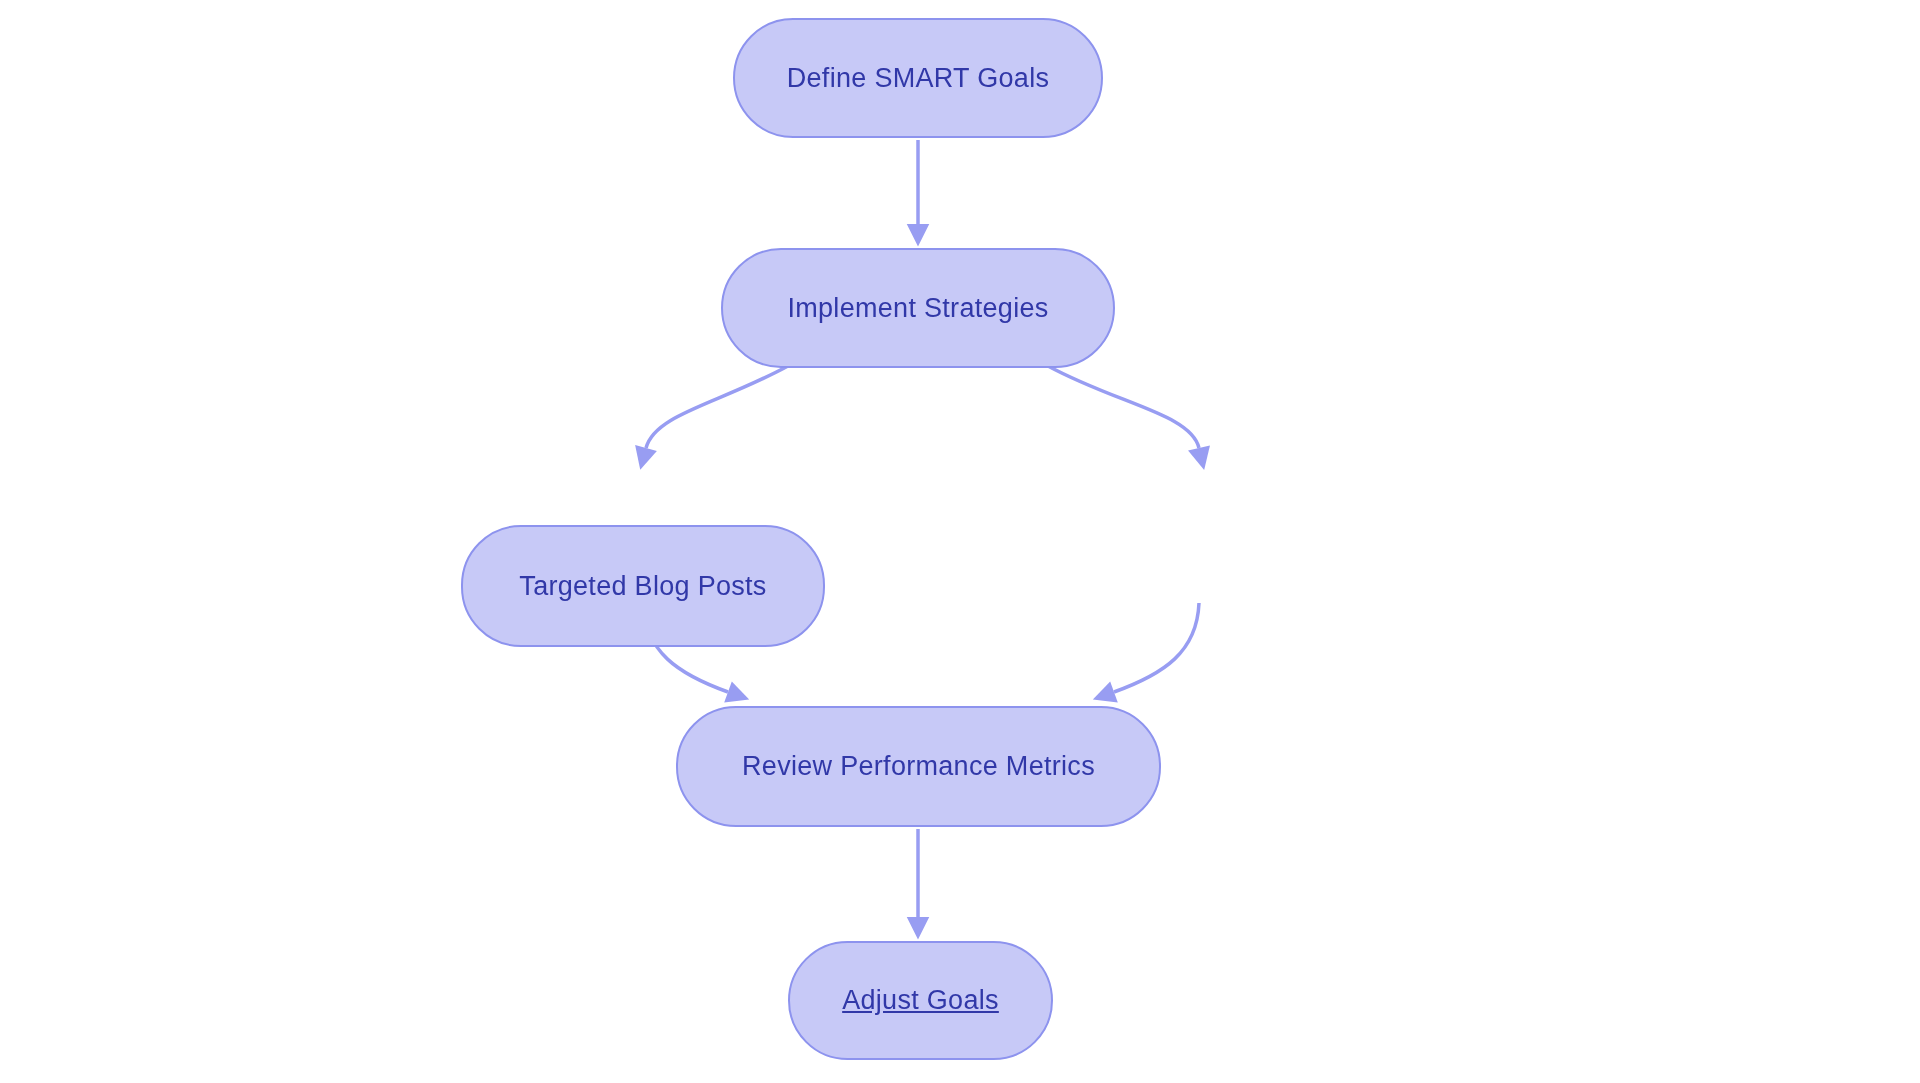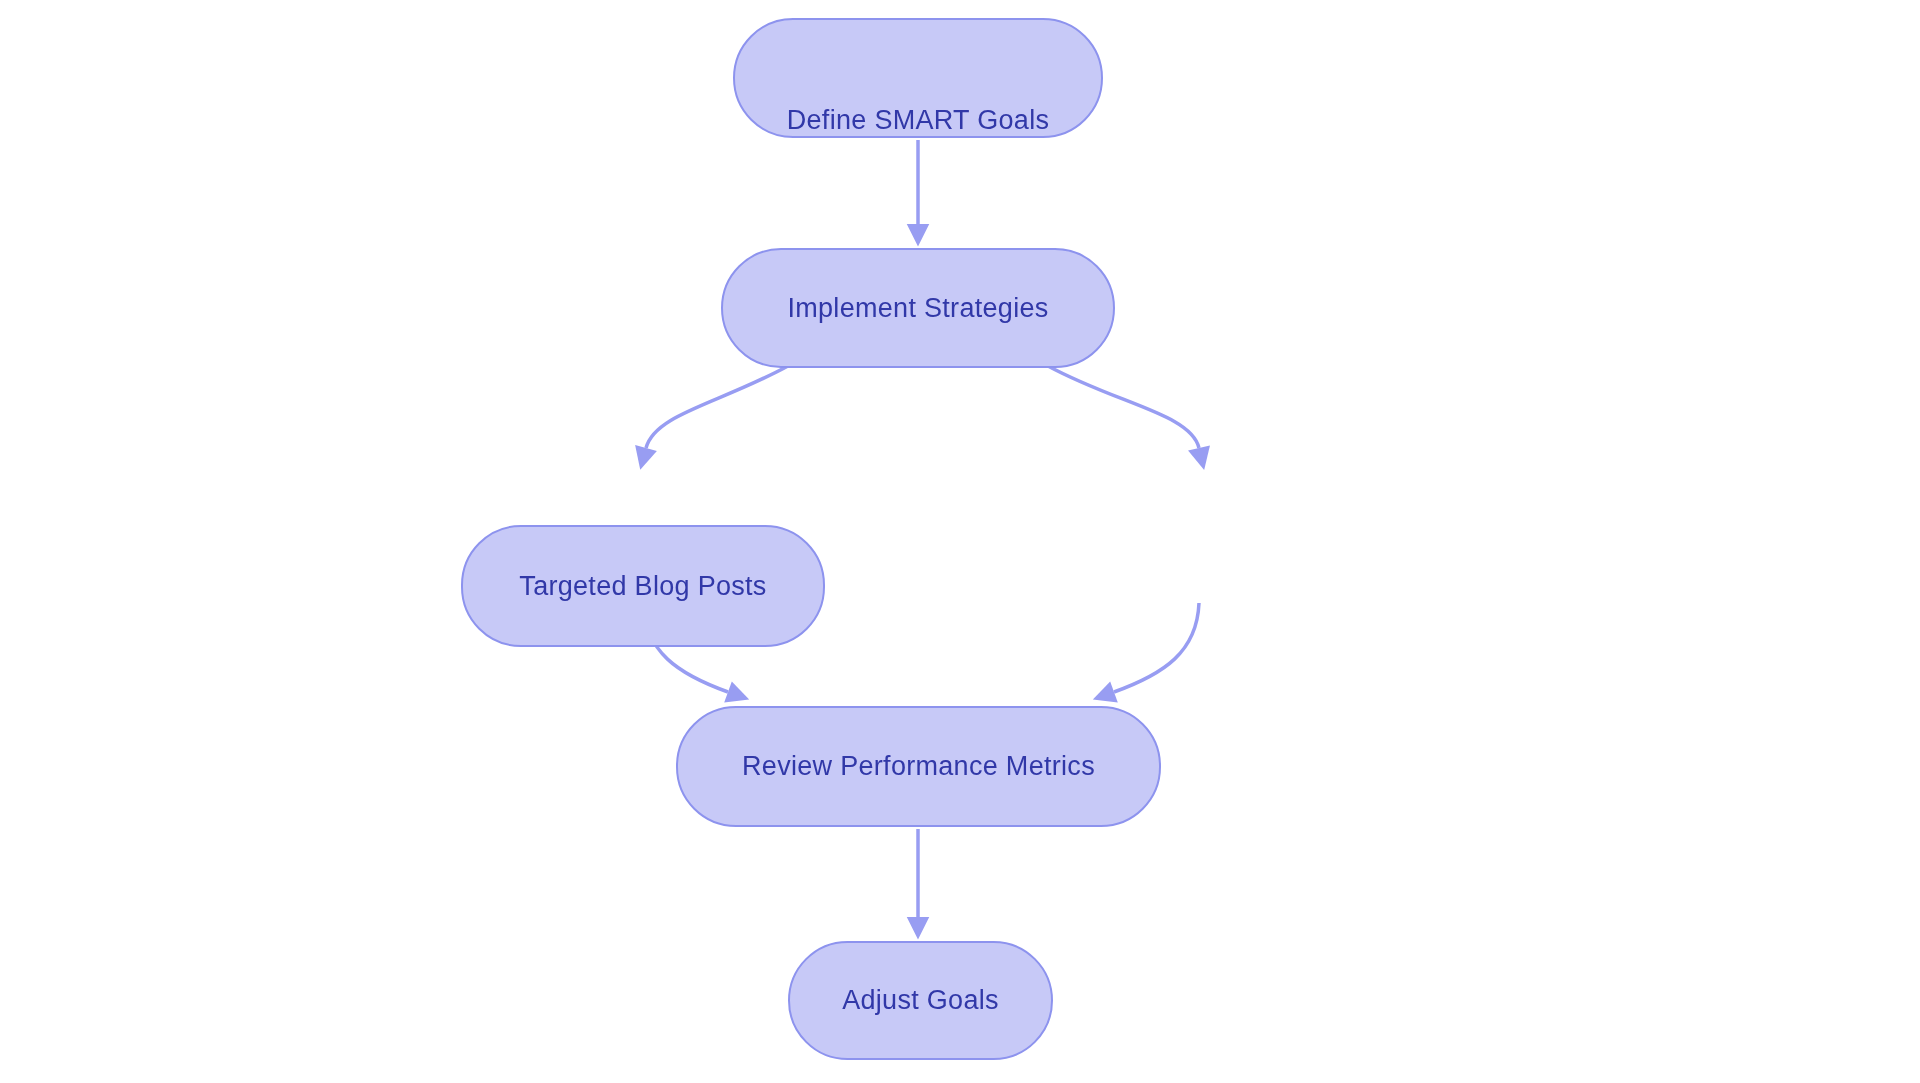--- a/index.html
+++ b/index.html
@@ -34,26 +34,26 @@
     border: 2px solid #8d93ee;
     border-radius: 60px;
     display: flex;
     align-items: center;
     justify-content: center;
     color: #3138a8;
     font-size: 27px;
     letter-spacing: 0.3px;
     white-space: nowrap;
   }
-  .n1 { left: 733px; top: 18px;  width: 370px; height: 120px; align-items: flex-end; }
+  .n1 { left: 733px; top: 18px;  width: 370px; height: 120px; }
   .n2 { left: 721px; top: 248px; width: 394px; height: 120px; text-align: center; }
   .n3 { left: 461px; top: 479px; width: 364px; height: 122px; margin-top: 46px; }
   .n4 { left: 935px; top: 479px; width: 532px; height: 122px; }
   .n5 { left: 676px; top: 706px; width: 485px; height: 121px; }
-  .n6 { left: 788px; top: 941px; width: 265px; height: 119px; }
+  .n6 { left: 788px; top: 941px; width: 265px; height: 119px; text-decoration: underline; }
 </style>
 </head>
 <body>
 
 <div class="stage">
 
   <svg class="edges" viewBox="0 0 1920 1083" xmlns="http://www.w3.org/2000/svg" aria-hidden="true">
     <defs>
       <marker id="arrow" viewBox="0 0 12 12" markerWidth="30" markerHeight="30" markerUnits="userSpaceOnUse" refX="1.5" refY="6" orient="auto">
         <path d="M1.5,1.5 L10.5,6 L1.5,10.5 Z" fill="#989df2"></path>

